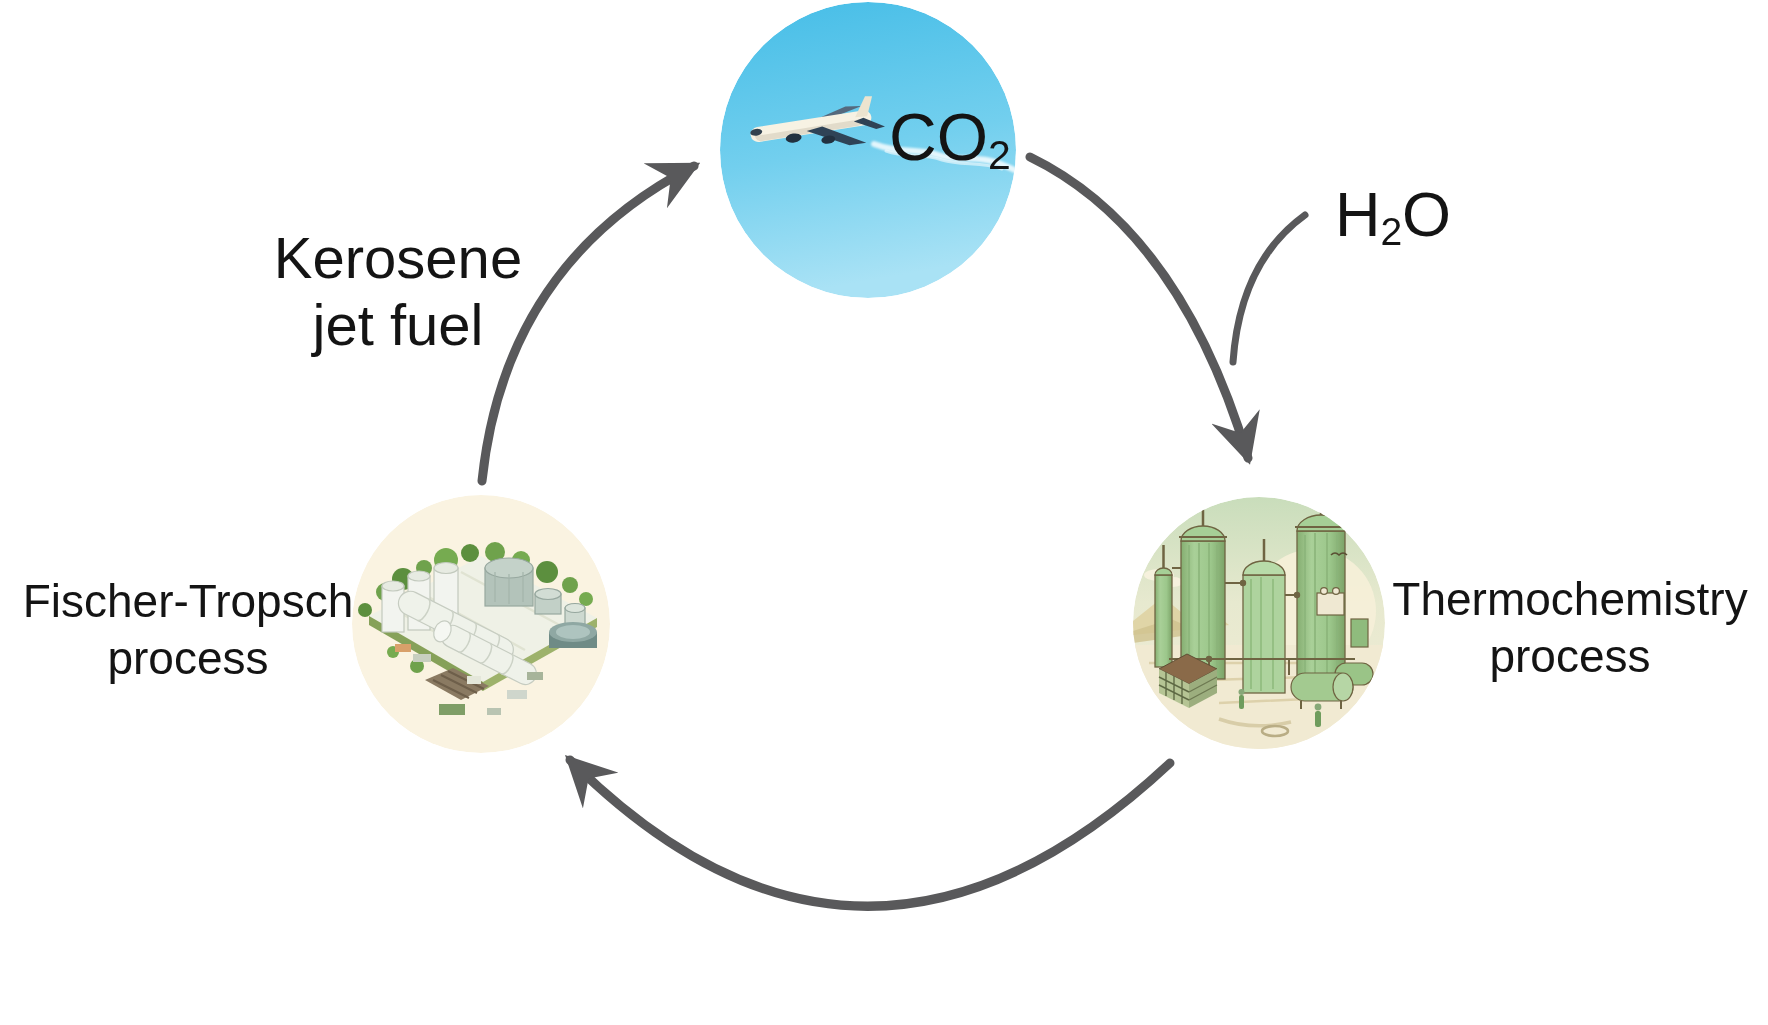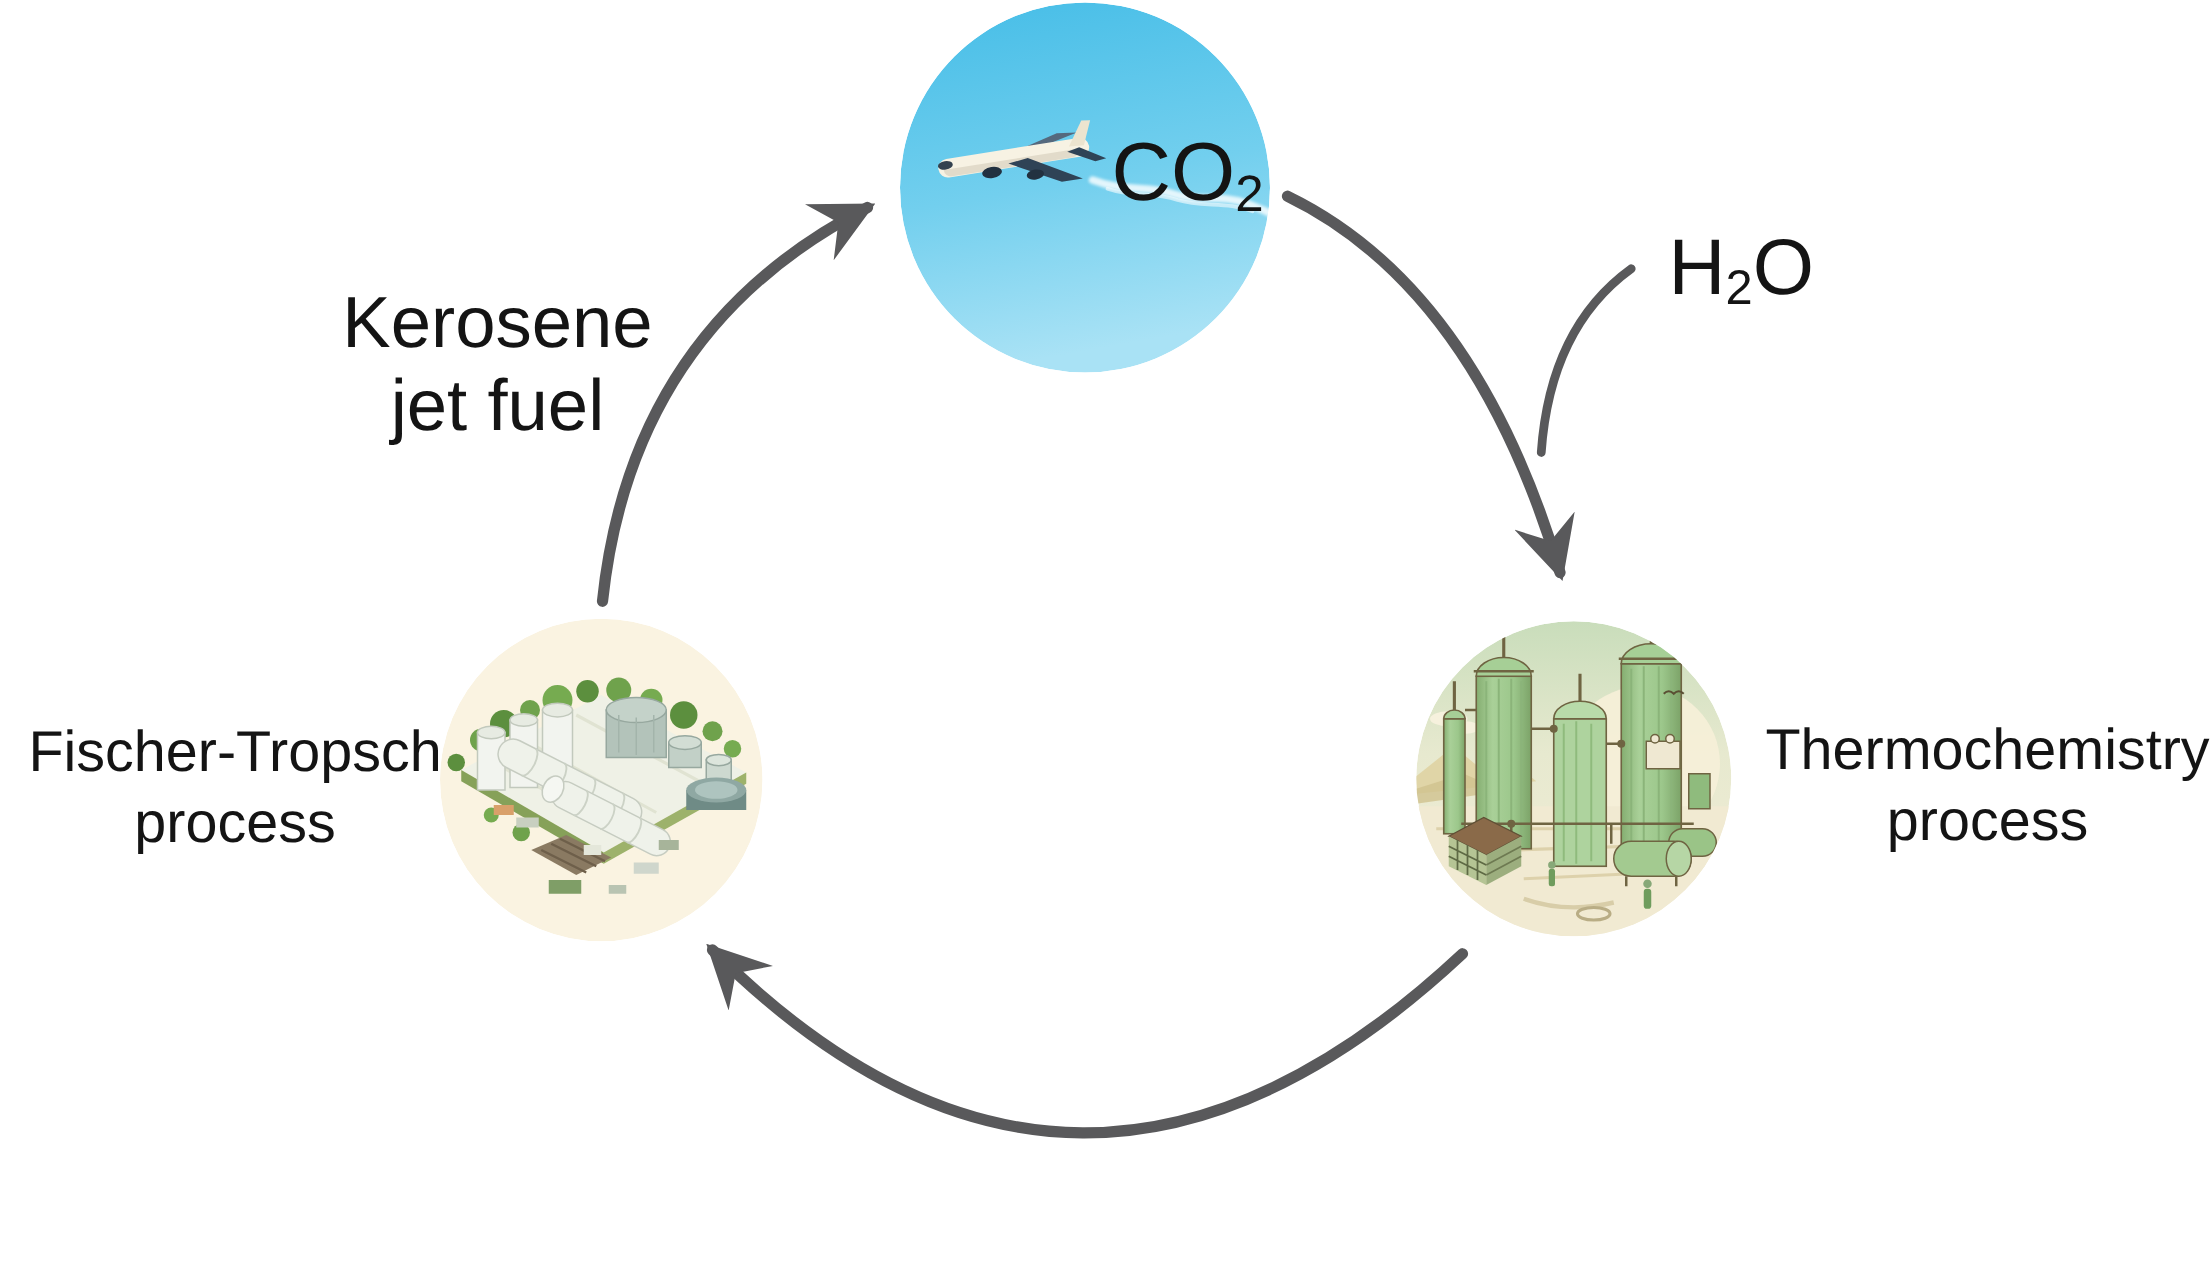--- a/index.html
+++ b/index.html
@@ -8,21 +8,21 @@
     font-family:"Liberation Sans","DejaVu Sans",sans-serif;color:#111111;
   }
   .layer{position:absolute;left:0;top:0;width:1768px;height:1025px;display:block;}
   .lbl{position:absolute;transform:translate(-50%,-50%);white-space:nowrap;color:#141414;text-align:center;}
   .lbl sub{font-size:0.62em;line-height:0;vertical-align:-0.22em;}
   .lbl-co2{left:950px;top:137px;font-size:66px;}
   .lbl-h2o{left:1369px;top:214px;font-size:63px;margin-left:24px;}
   .lbl-kerosene{left:398px;top:292px;font-size:58px;line-height:1.15;}
   .lbl-syngas{left:880px;top:961px;font-size:58px;}
   .lbl-fischer{left:188px;top:630px;font-size:46px;line-height:1.24;}
-  .lbl-thermo{left:1570px;top:628px;font-size:46px;line-height:1.24;margin-left:20px;}
+  .lbl-thermo{left:1570px;top:628px;font-size:46px;line-height:1.24;}
 </style>
 </head>
 <body>
 
 <div class="stage">
 
   <svg class="layer" viewBox="0 0 1768 1025" aria-hidden="true">
     <defs>
       <marker id="stealth" viewBox="0 0 10 10" refX="8.6" refY="5" markerWidth="5.6" markerHeight="5.6" orient="auto-start-reverse">
         <path d="M0,0 L10,5 L0,10 L3.4,5 Z" fill="#59595b"></path>

